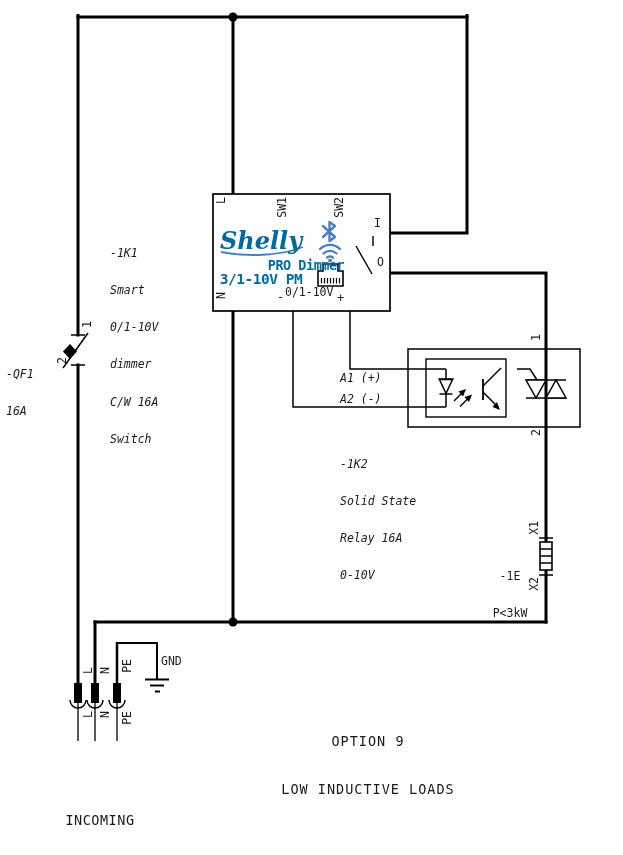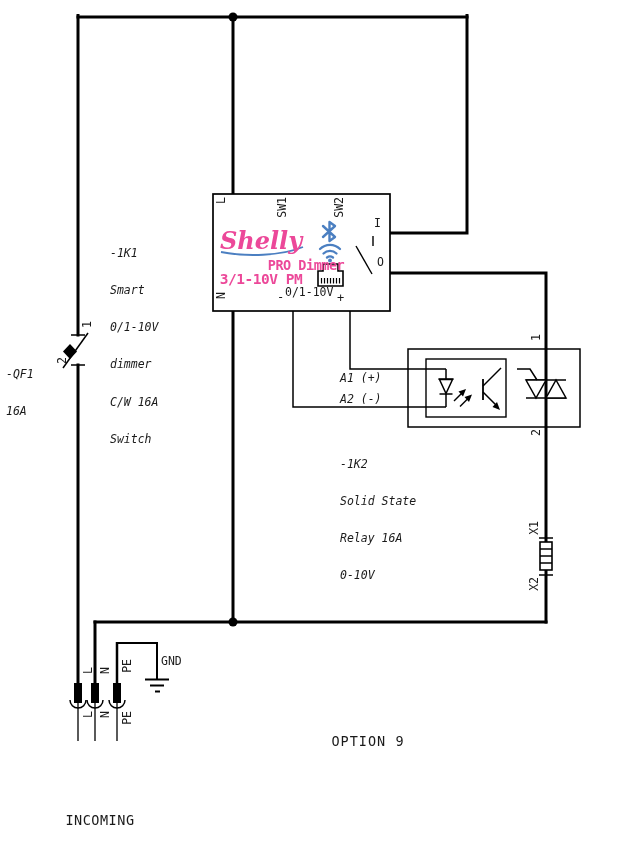--- a/index.html
+++ b/index.html
@@ -7,21 +7,21 @@
           font-family:"DejaVu Sans Mono","Liberation Mono",monospace;color:#1a1a1a;}
   svg{position:absolute;left:0;top:0;}
   .lbl{position:absolute;white-space:pre;font-family:"DejaVu Sans Mono","Liberation Mono",monospace;color:#1a1a1a;}
   .s11{font-size:11.5px;line-height:12.4px;}
   .s12{font-size:12px;line-height:13.5px;}
   .s13{font-size:13.5px;line-height:16.3px;letter-spacing:1px;}
   .cap{font-size:13.5px;line-height:16.5px;letter-spacing:.5px;}
   .r{font-style:italic;}
   .c{text-align:center;}
   .v{writing-mode:vertical-rl;transform:rotate(180deg);}
-  .blue{color:#ec4899;}
+  .blue{color:#0369a1;}
   .brand{font-family:"DejaVu Serif","Liberation Serif",serif;font-style:italic;font-weight:bold;
          font-size:24px;letter-spacing:0px;}
   .prod{font-weight:bold;font-size:13.5px;letter-spacing:-0.5px;line-height:14px;}
 </style>
 </head>
 <body>
 
 <div class="canvas">
 
   <svg width="623" height="855" viewBox="0 0 623 855">
@@ -185,32 +185,37 @@
   <span class="lbl v s11" style="left:530px;top:429px;">2</span>
   <div class="lbl r s11" style="left:340px;top:433px;width:120px;">
     <div>-1K2</div>
     <div>Solid State</div>
     <div>Relay 16A</div>
     <div>0-10V</div>
   </div>
 
   <span class="lbl v s11" style="left:528px;top:521px;">X1</span>
   <span class="lbl v s11" style="left:528px;top:577px;">X2</span>
+  <div class="lbl c s11" style="left:468px;top:545px;width:84px;">
+    <div>-1E</div>
+    <div>P&lt;3kW</div>
+  </div>
 
   <span class="lbl s11" style="left:161px;top:655px;">GND</span>
   <span class="lbl v s11" style="left:82px;top:667px;">L</span>
   <span class="lbl v s11" style="left:99px;top:667px;">N</span>
   <span class="lbl v s11" style="left:121px;top:659px;">PE</span>
   <span class="lbl v s11" style="left:82px;top:711px;">L</span>
   <span class="lbl v s11" style="left:99px;top:711px;">N</span>
   <span class="lbl v s11" style="left:121px;top:711px;">PE</span>
   <div class="lbl c cap" style="left:25px;top:779px;width:150px;">
     <div>INCOMING</div>
     
     
   </div>
 
   <div class="lbl c s13" style="left:250px;top:700px;width:236px;">
     <div>OPTION 9</div>
+    <div>LOW INDUCTIVE LOADS</div>
     
   </div>
 
 </div>
 
 </body></html>

